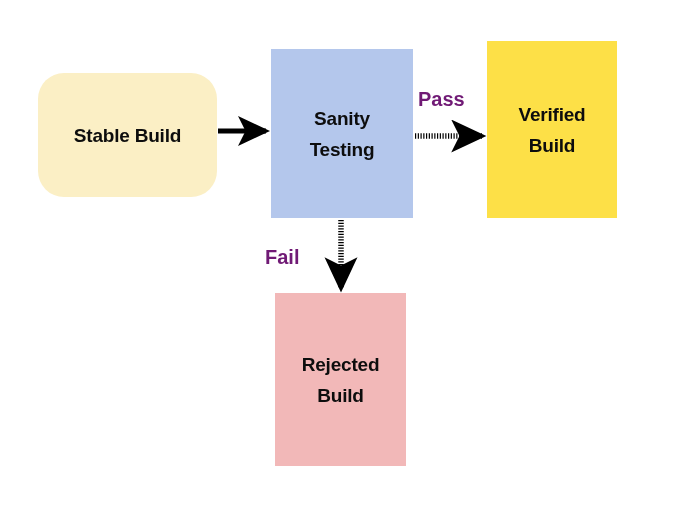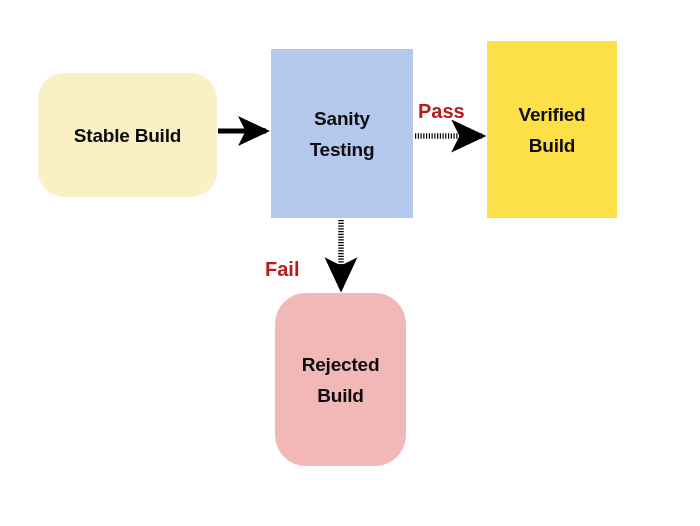--- a/index.html
+++ b/index.html
@@ -54,42 +54,40 @@
     left: 487px;
     top: 41px;
     width: 130px;
     height: 177px;
   }
   #node-rejected-build {
     left: 275px;
     top: 293px;
     width: 131px;
     height: 173px;
-    border-radius: 31px;
   }
 
   
   #edges {
     position: absolute;
     left: 0;
     top: 0;
     width: 700px;
     height: 526px;
     pointer-events: none;
   }
 
   
   .edge-label {
     position: absolute;
-    color: #b91c1c;
+    color: #701a75;
     font-weight: bold;
     font-size: 20px;
     line-height: 22px;
     white-space: nowrap;
-    margin-top: 12px;
   }
   #edge-label-pass {
     left: 418px;
     top: 88px;
   }
   #edge-label-fail {
     left: 265px;
     top: 246px;
   }
 </style>

